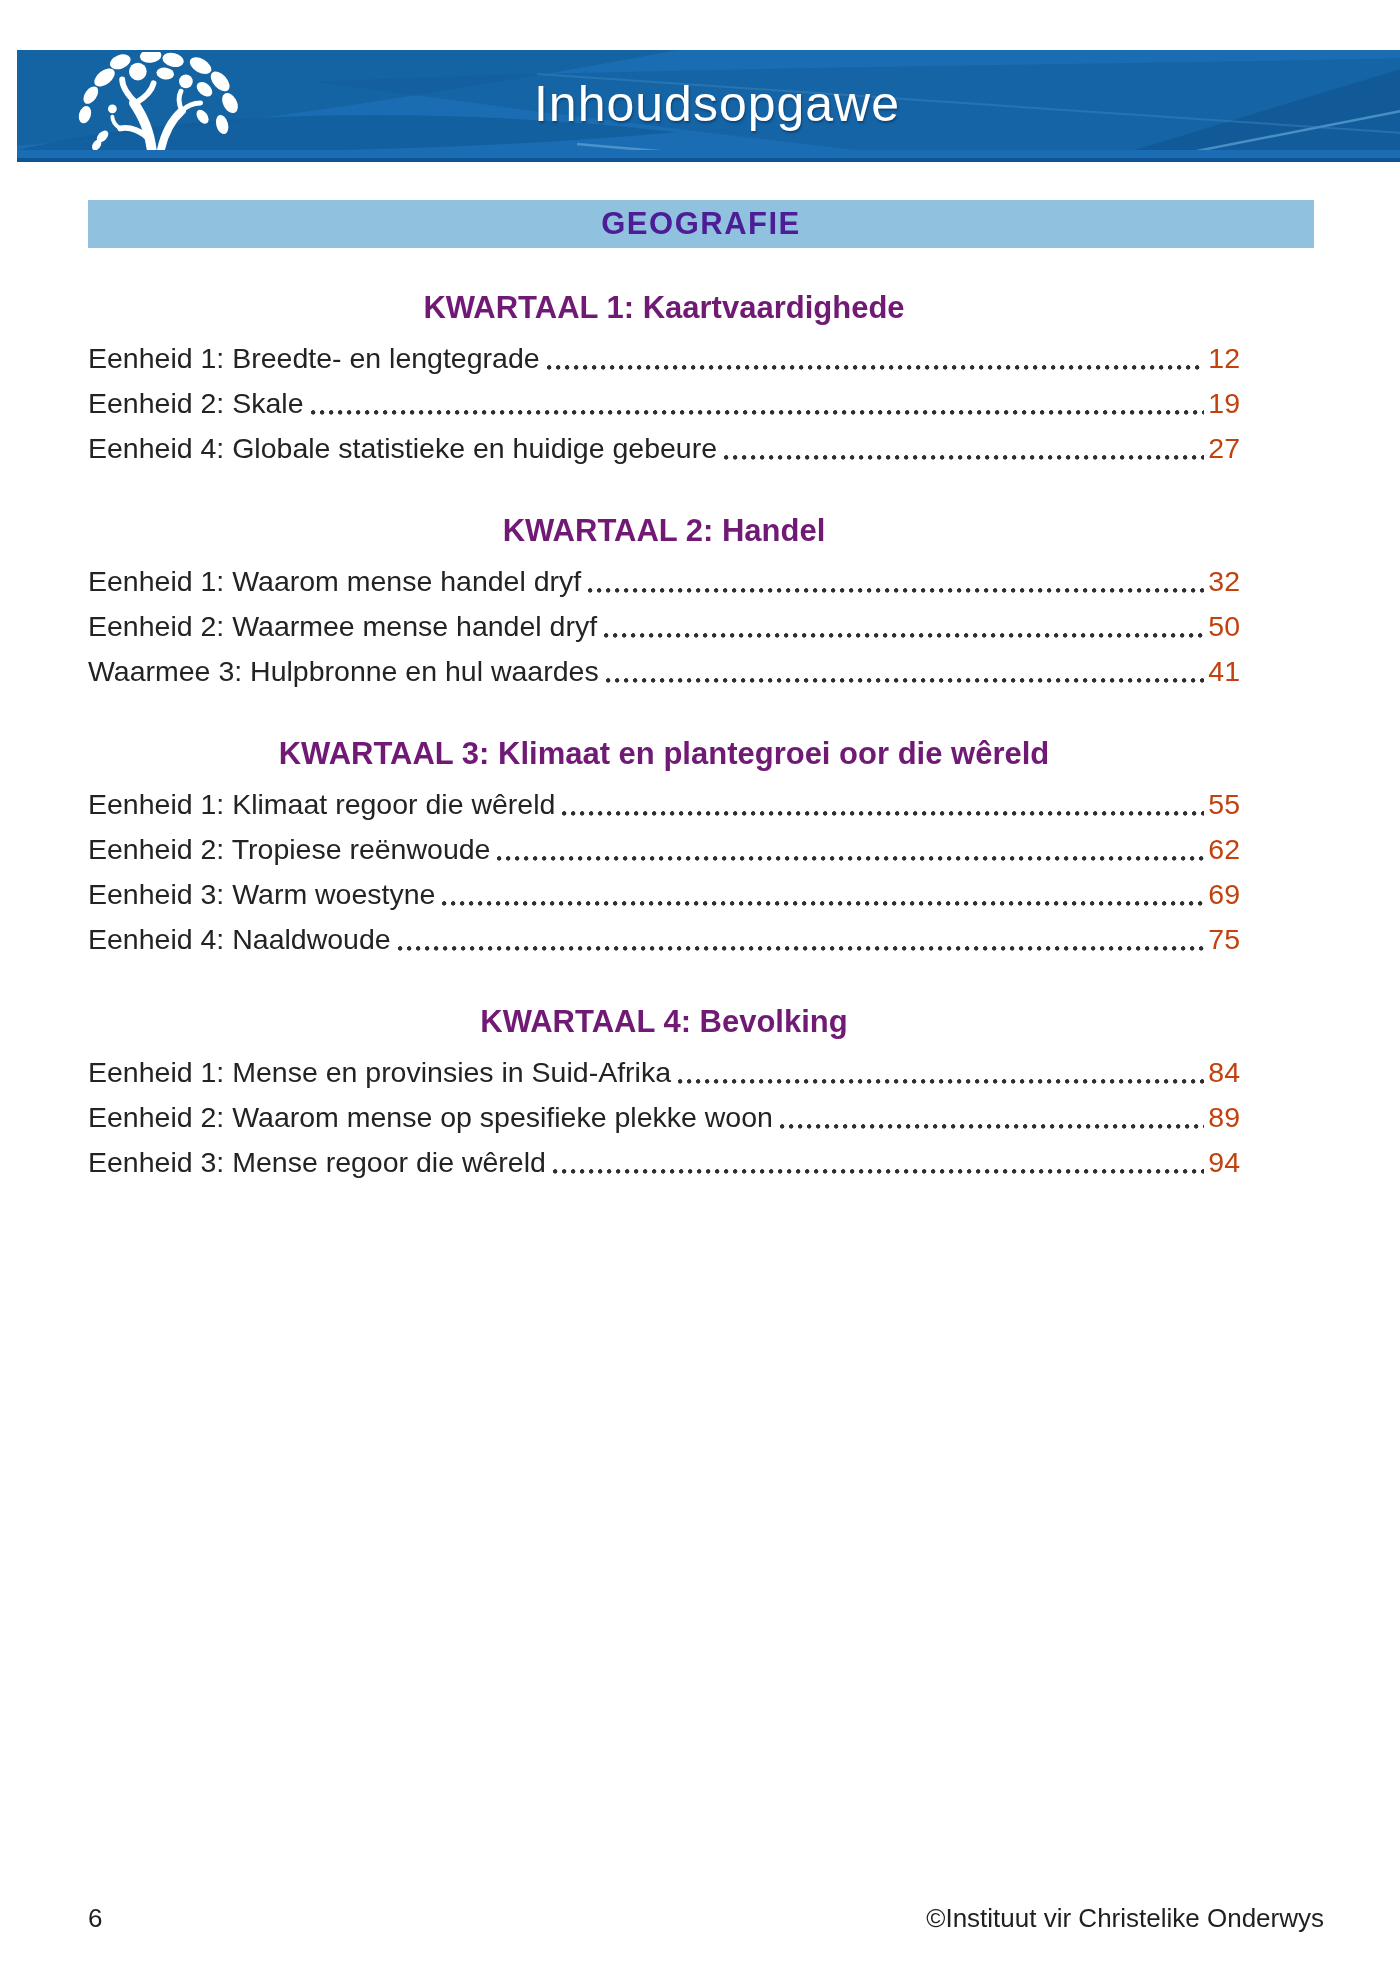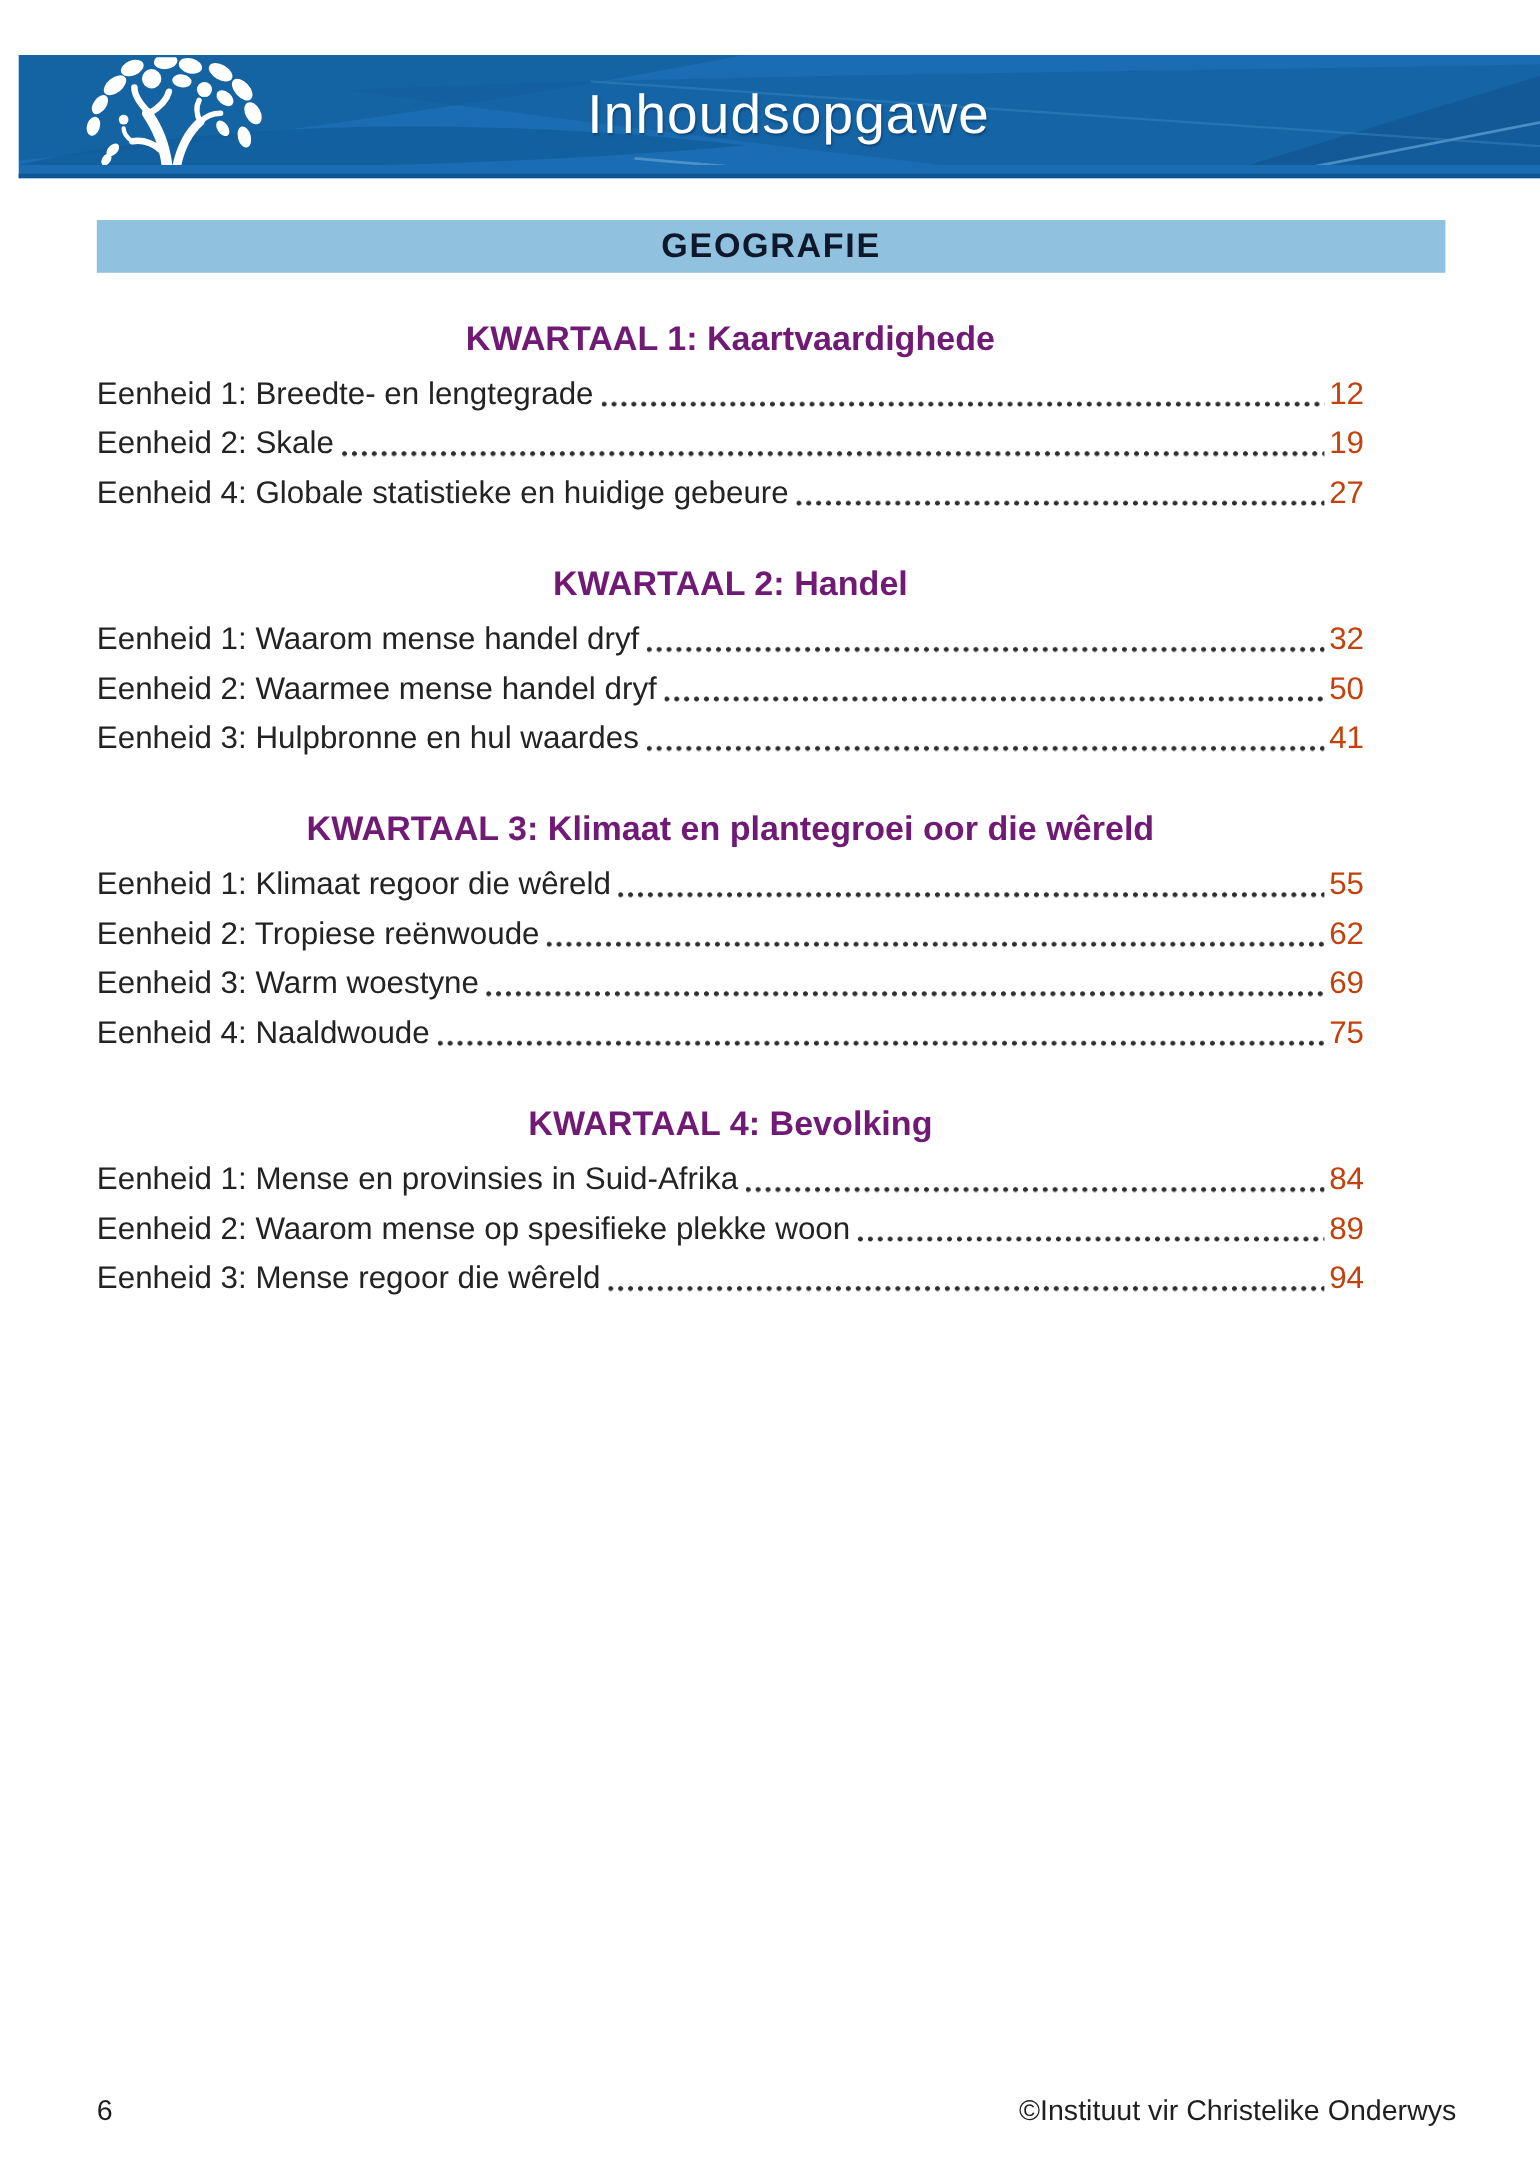--- a/index.html
+++ b/index.html
@@ -36,21 +36,21 @@
   }
 
   
   .subject-bar {
     position:absolute; top:200px; left:88px;
     width:1226px; height:48px;
     background:#90c2df;
     display:flex; align-items:center; justify-content:center;
   }
   .subject-bar span {
-    color:#0f172a; font-weight:700; font-size:31px; letter-spacing:1.5px;
+    color:#4c1d95; font-weight:700; font-size:31px; letter-spacing:1.5px;
   }
 
   
   .toc {
     position:absolute; top:248px; left:88px;
     width:1152px;
   }
   .toc h2 {
     text-align:center;
     font-size:31px; line-height:36px;
@@ -159,21 +159,21 @@
         <span>Eenheid 1: Waarom mense handel dryf </span>
         <span class="leader"></span>
         <span class="pagenum">32</span>
       </div>
       <div class="row">
         <span>Eenheid 2: Waarmee mense handel dryf </span>
         <span class="leader"></span>
         <span class="pagenum">50</span>
       </div>
       <div class="row">
-        <span>Eenheid 3: Hulpbronne en hul waardes</span>
+        <span>Waarmee 3: Hulpbronne en hul waardes</span>
         <span class="leader"></span>
         <span class="pagenum">41</span>
       </div>
     </section>
 
     <section>
       <h2>KWARTAAL 3: Klimaat en plantegroei oor die wêreld</h2>
       <div class="row">
         <span>Eenheid 1: Klimaat regoor die wêreld</span>
         <span class="leader"></span>

